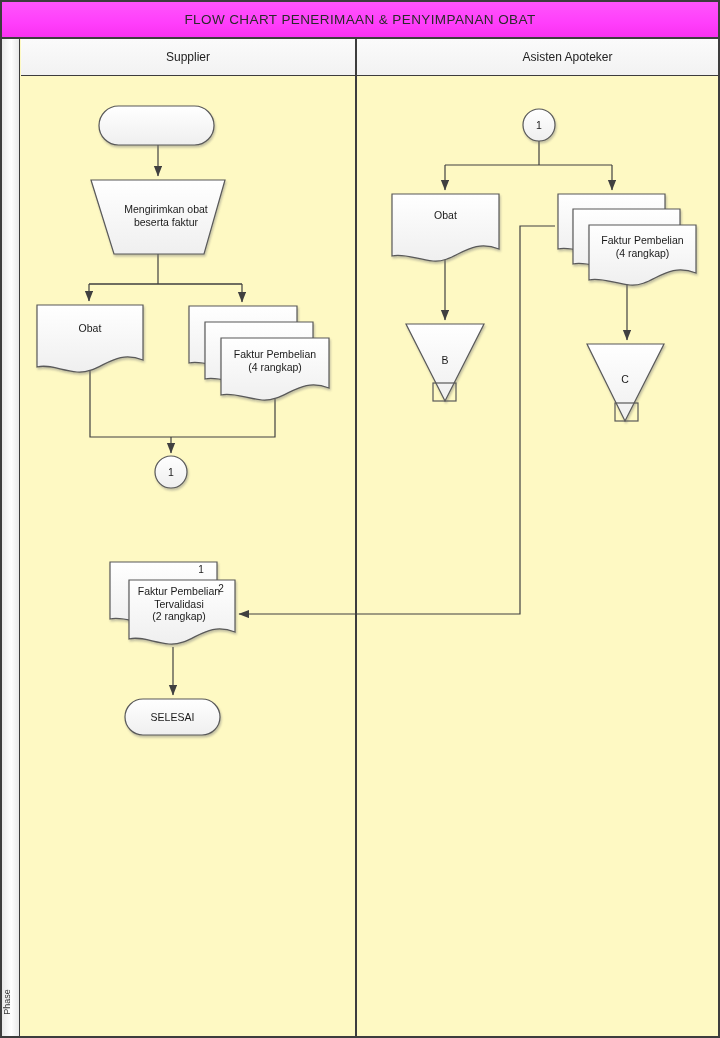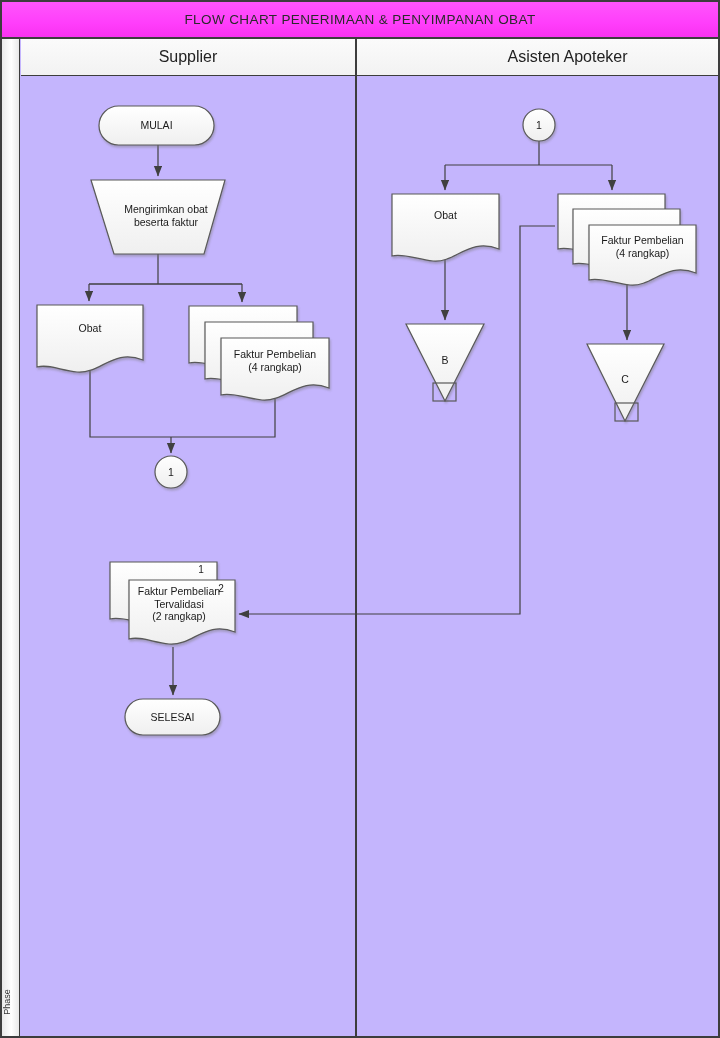--- a/index.html
+++ b/index.html
@@ -1,19 +1,19 @@
 <!DOCTYPE html>
 <html><head>
 <meta charset="utf-8">
 <style>
   html,body{margin:0;padding:0;background:#fff;}
   .canvas{
     position:relative;width:720px;height:1038px;
     box-sizing:border-box;border:2px solid #3d3d3d;
-    background:#c4b5fd;
+    background:#fef9c3;
     font-family:"Liberation Sans", sans-serif;
     color:#1f1f1f;overflow:hidden;
   }
   .title-bar{
     position:absolute;left:0;top:0;width:716px;height:35px;
     background:linear-gradient(#ff55fc,#ff3efb 60%,#f832f0);
     border-bottom:2px solid #3d3d3d;
     display:flex;align-items:center;justify-content:center;
     font-size:13.5px;letter-spacing:.4px;color:#2b2b2b;
   }
@@ -25,21 +25,21 @@
   .phase-label{
     position:absolute;left:-16px;top:994px;width:44px;height:12px;
     transform:rotate(-90deg);
     font-size:9px;color:#333;text-align:center;
   }
   .hdr{
     position:absolute;top:37px;height:37px;box-sizing:border-box;
     background:linear-gradient(#fbfbfb,#f2f2f2);
     border-bottom:1.5px solid #3d3d3d;
     display:flex;align-items:center;justify-content:center;
-    font-size:16px;color:#222;
+    font-size:12px;color:#222;
   }
   .hdr-supplier{left:19px;width:334px;}
   .hdr-apoteker{left:353px;width:425px;}
   .lane-divider{
     position:absolute;left:353px;top:37px;width:1.5px;height:997px;
     background:#3d3d3d;
   }
   svg.flow{position:absolute;left:0;top:0;width:716px;height:1034px;}
   .shp{stroke:#595959;stroke-width:1.2;fill:url(#gfill);
        filter:drop-shadow(1.5px 2px 1px rgba(120,120,120,.45));}
@@ -146,21 +146,20 @@
       <g transform="translate(108,560)">
           <path class="shp" d="M0 0 H107 V50 C 77 38, 64 64, 41 62 C 24 60, 11 54, 0 57 Z"></path>
         </g>
       <g transform="translate(127,578)">
           <path class="shp" d="M0 0 H106 V52 C 76 40, 64 66, 40 64 C 23 62, 11 56, 0 59 Z"></path>
         </g>
     </g>
     <rect class="shp" x="123" y="697" width="95" height="36" rx="18"></rect>
   </svg>
 
-  <div class="lbl lbl-flex" style="left:97px;top:104px;width:115px;height:39px;">MULAI</div>
   <div class="lbl" style="left:100px;top:201px;width:128px;">Mengirimkan obat
 beserta faktur</div>
   <div class="lbl" style="left:35px;top:320px;width:106px;">Obat</div>
   <div class="lbl" style="left:219px;top:346px;width:108px;">Faktur Pembelian
 (4 rangkap)</div>
   <div class="lbl lbl-flex" style="left:154px;top:455px;width:30px;height:30px;">1</div>
 
   <div class="lbl lbl-flex" style="left:522px;top:108px;width:30px;height:30px;">1</div>
   <div class="lbl" style="left:390px;top:207px;width:107px;">Obat</div>
   <div class="lbl" style="left:587px;top:232px;width:107px;">Faktur Pembelian

